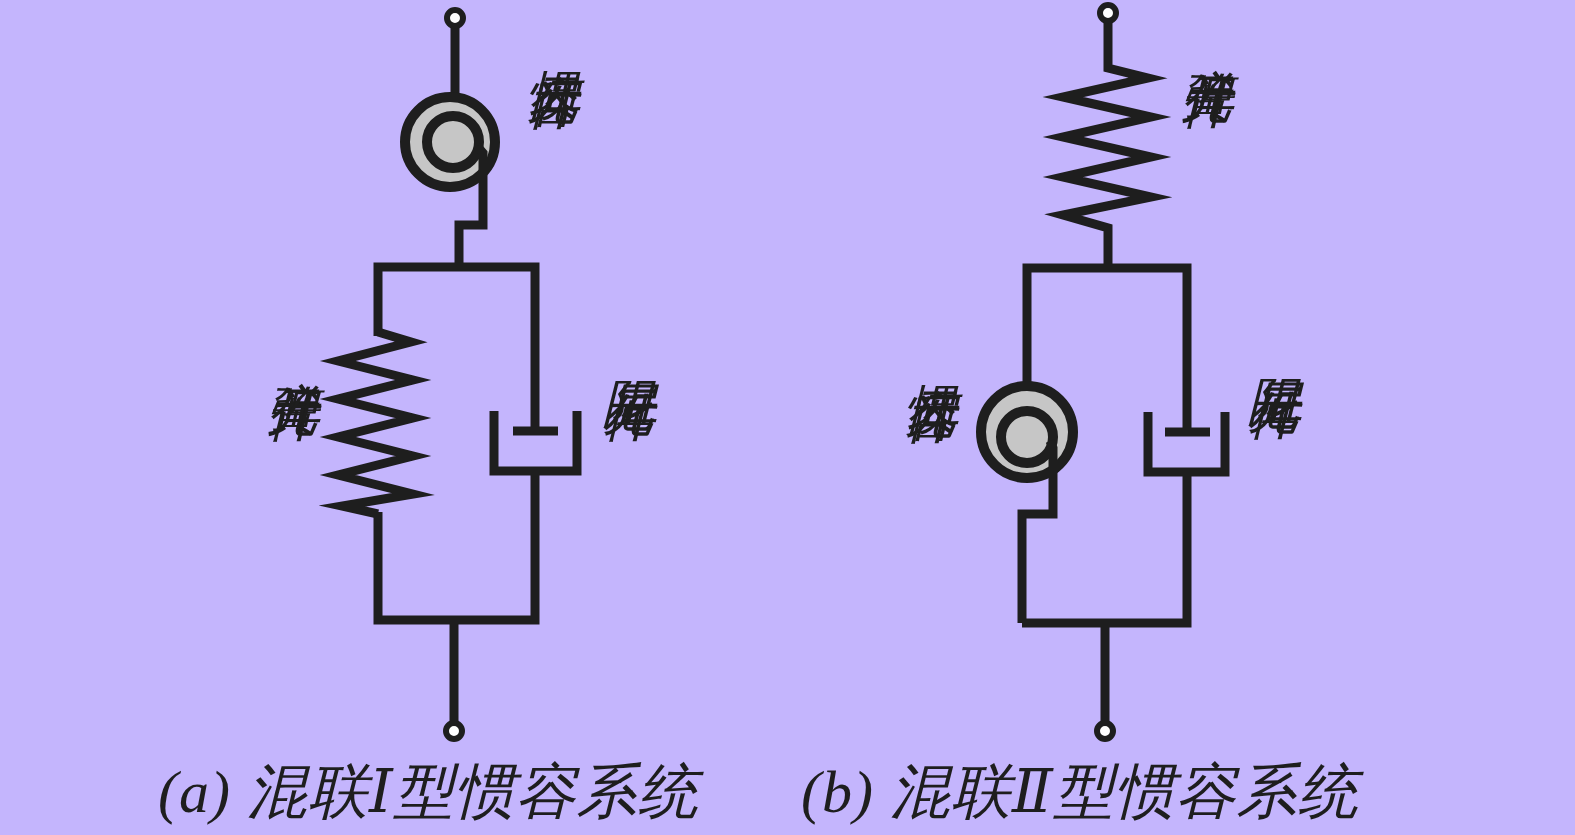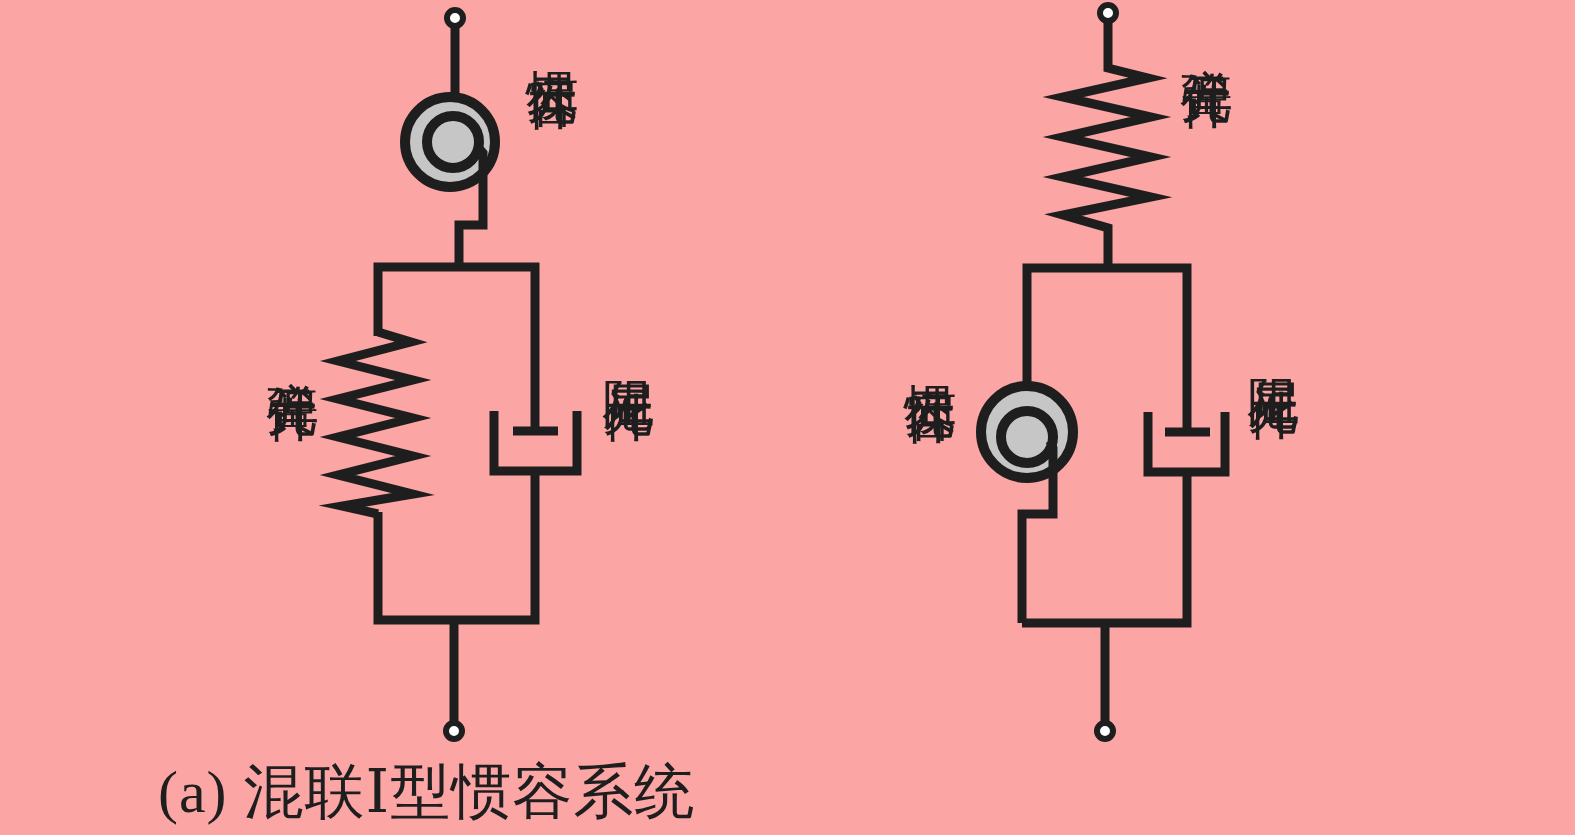--- a/index.html
+++ b/index.html
@@ -1,22 +1,23 @@
 <!DOCTYPE html>
 <html style="--line-color: #1e1e1e;"><head>
 <meta charset="utf-8">
 <style>
   :root { --line-color:#1e1e1e; }
   html,body { margin:0; padding:0; background:#ffffff; }
   .canvas {
     position:relative;
     width:1575px; height:835px;
-    background:#fca5a5;
+    background:#c4b5fd;
     overflow:hidden;
     font-family:"Liberation Serif","DejaVu Serif",serif;
+    font-style:italic;
   }
   .canvas svg { position:absolute; left:0; top:0; }
   .line {
     fill:none;
     stroke:var(--line-color);
     stroke-width:9;
     stroke-linejoin:miter;
     stroke-miterlimit:8;
     stroke-linecap:butt;
   }
@@ -98,14 +99,15 @@
 
   <div class="vlabel" style="left:522px; top:28px;">惯容元件</div>
   <div class="vlabel" style="left:262px; top:340px;">弹簧元件</div>
   <div class="vlabel" style="left:598px; top:340px;">阻尼元件</div>
 
   <div class="vlabel" style="left:1176px; top:27px;">弹簧元件</div>
   <div class="vlabel" style="left:900px; top:342px;">惯容元件</div>
   <div class="vlabel" style="left:1243px; top:338px;">阻尼元件</div>
 
   <div class="caption" style="left:158px;">(a) 混联Ⅰ型惯容系统</div>
+  <div class="caption" style="left:801px;">(b) 混联Ⅱ型惯容系统</div>
 
 </div>
 
 </body></html>

